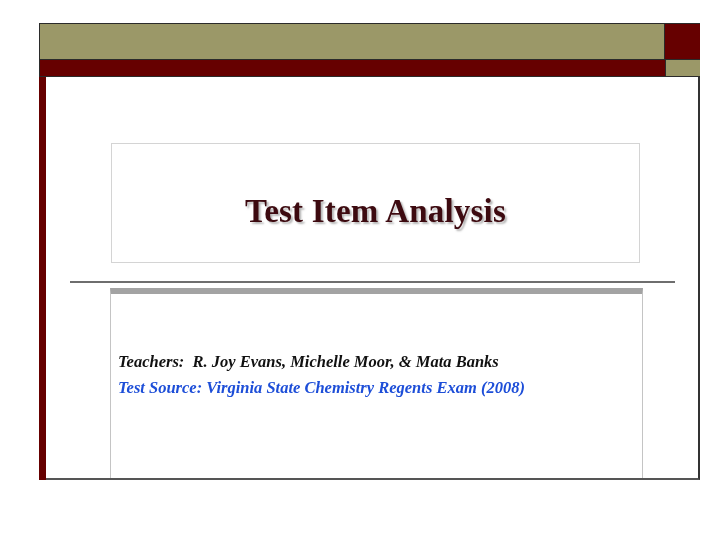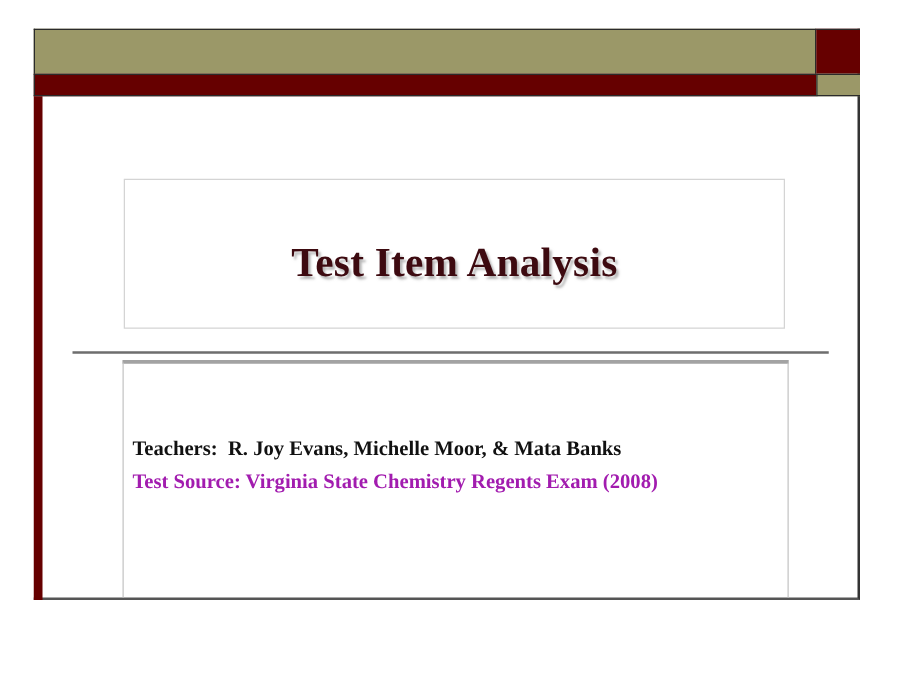--- a/index.html
+++ b/index.html
@@ -9,21 +9,21 @@
     }
     body {
       width: 720px;
       height: 540px;
       position: relative;
       overflow: hidden;
       font-family: "Liberation Serif", "DejaVu Serif", serif;
     }
     .slide {
       position: absolute;
-      left: 27px;
+      left: 39px;
       top: 23px;
       width: 661px;
       height: 457px;
       background: #ffffff;
       box-sizing: border-box;
       border-right: 2px solid #333333;
       border-bottom: 2px solid #555555;
     }
     .top-band {
       position: absolute;
@@ -103,21 +103,22 @@
     }
     .subtitle-box {
       position: absolute;
       left: 71px;
       top: 265px;
       width: 533px;
       height: 190px;
       box-sizing: border-box;
       border-left: 1px solid #c4c4c4;
       border-right: 1px solid #c4c4c4;
-      border-top: 3px solid #a3a3a3;
+      border-top: 6px solid #a3a3a3;
+      font-style: italic;
     }
     .subtitle-lines {
       position: absolute;
       left: 7px;
       top: 55px;
       margin: 0;
       padding: 0;
       list-style: none;
     }
     .subtitle-line {
@@ -141,16 +142,16 @@
 
   <div class="title-box">
     <div class="title-text" style="color: rgb(61, 10, 16); text-shadow: rgba(120, 120, 120, 0.55) 2px 2px 2px;">Test Item Analysis</div>
   </div>
 
   <div class="divider"></div>
 
   <div class="subtitle-box">
     <ul class="subtitle-lines">
       <li class="subtitle-line" style="color: rgb(17, 17, 17);">Teachers:  R. Joy Evans, Michelle Moor, &amp; Mata Banks</li>
-      <li class="subtitle-line" style="color: #a21caf;">Test Source: Virginia State Chemistry Regents Exam (2008)</li>
+      <li class="subtitle-line" style="color: #1d4ed8;">Test Source: Virginia State Chemistry Regents Exam (2008)</li>
     </ul>
   </div>
 </div>
 
 </body></html>

